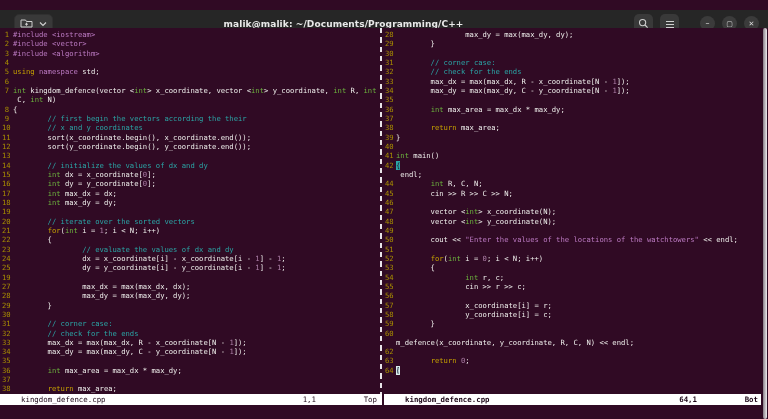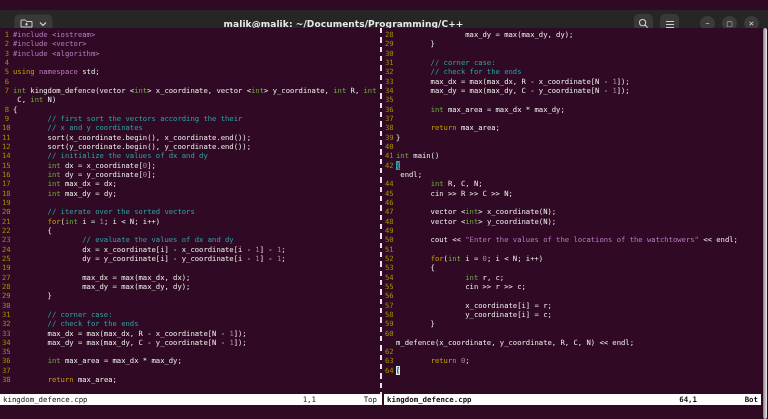--- a/index.html
+++ b/index.html
@@ -41,21 +41,21 @@
   .tok-k { color:#C4A000; }
   .tok-t { color:#6CB33E; }
   .tok-m { color:#AD7FA8; }
   .tok-mp  { background:#2BA6A6; color:#240820; }
   .tok-cur { box-shadow:inset 0 0 0 1px #D7ECEA; background:rgba(70,180,180,.38); color:#F2FFFF; }
 
   .vsep { position:absolute; left:380px; top:0; width:2px; height:375px;
     background:repeating-linear-gradient(to bottom,#E8E4E8 0px,#E8E4E8 5.5px,transparent 5.5px,transparent 9.33px); }
 
   .statusbar { position:absolute; top:366px; height:11px; background:#FFFFFF; color:#1C0516;
-    font-size:7.4px; line-height:11px; padding-left:3px; white-space:nowrap; overflow:hidden; }
+    font-size:7.4px; line-height:11px; padding-left:21px; white-space:nowrap; overflow:hidden; }
   .status-left  { left:0;   width:382px; }
   .status-right { left:384px; width:377px; font-weight:bold; }
   .ruler, .pos { position:absolute; top:0; }
   .status-left  .ruler { right:66px; } .status-left  .pos { right:5px; }
   .status-right .ruler { right:64px; } .status-right .pos { right:3px; }
 
   .cmdline { position:absolute; left:0; top:377px; width:768px; height:14px; background:#300A24; }
 
   .scrollbar { position:absolute; right:1px; top:0; width:4px; height:391px;
     background:linear-gradient(to right,#867C86,#EFECEF); border-radius:2px; }
@@ -113,24 +113,25 @@
     <div>
         <div class="row"><span class="ln">1</span><span class="code"><span class="tok-s">#include</span><span class="tok-w"> </span><span class="tok-s">&lt;iostream&gt;</span></span></div>
         <div class="row"><span class="ln">2</span><span class="code"><span class="tok-s">#include</span><span class="tok-w"> </span><span class="tok-s">&lt;vector&gt;</span></span></div>
         <div class="row"><span class="ln">3</span><span class="code"><span class="tok-s">#include</span><span class="tok-w"> </span><span class="tok-s">&lt;algorithm&gt;</span></span></div>
         <div class="row"><span class="ln">4</span><span class="code"></span></div>
         <div class="row"><span class="ln">5</span><span class="code"><span class="tok-k">using</span><span class="tok-w"> </span><span class="tok-s">namespace</span><span class="tok-w"> std;</span></span></div>
         <div class="row"><span class="ln">6</span><span class="code"></span></div>
         <div class="row"><span class="ln">7</span><span class="code"><span class="tok-t">int</span><span class="tok-w"> kingdom_defence(vector &lt;</span><span class="tok-t">int</span><span class="tok-w">&gt; x_coordinate, vector &lt;</span><span class="tok-t">int</span><span class="tok-w">&gt; y_coordinate, </span><span class="tok-t">int</span><span class="tok-w"> R, </span><span class="tok-t">int</span></span></div>
         <div class="row"><span class="ln"></span><span class="code"><span class="tok-w"> C, </span><span class="tok-t">int</span><span class="tok-w"> N)</span></span></div>
         <div class="row"><span class="ln">8</span><span class="code"><span class="tok-w">{</span></span></div>
-        <div class="row"><span class="ln">9</span><span class="code"><span class="tok-c">        // first sort the vectors according the their</span></span></div>
+        <div class="row"><span class="ln">9</span><span class="code"><span class="tok-c">        // first begin the vectors according the their</span></span></div>
         <div class="row"><span class="ln">10</span><span class="code"><span class="tok-c">        // x and y coordinates</span></span></div>
         <div class="row"><span class="ln">11</span><span class="code"><span class="tok-w">        sort(x_coordinate.begin(), x_coordinate.end());</span></span></div>
         <div class="row"><span class="ln">12</span><span class="code"><span class="tok-w">        sort(y_coordinate.begin(), y_coordinate.end());</span></span></div>
+        <div class="row"><span class="ln">13</span><span class="code"></span></div>
         <div class="row"><span class="ln">14</span><span class="code"><span class="tok-c">        // initialize the values of dx and dy</span></span></div>
         <div class="row"><span class="ln">15</span><span class="code"><span class="tok-w">        </span><span class="tok-t">int</span><span class="tok-w"> dx = x_coordinate[</span><span class="tok-m">0</span><span class="tok-w">];</span></span></div>
         <div class="row"><span class="ln">16</span><span class="code"><span class="tok-w">        </span><span class="tok-t">int</span><span class="tok-w"> dy = y_coordinate[</span><span class="tok-m">0</span><span class="tok-w">];</span></span></div>
         <div class="row"><span class="ln">17</span><span class="code"><span class="tok-w">        </span><span class="tok-t">int</span><span class="tok-w"> max_dx = dx;</span></span></div>
         <div class="row"><span class="ln">18</span><span class="code"><span class="tok-w">        </span><span class="tok-t">int</span><span class="tok-w"> max_dy = dy;</span></span></div>
         <div class="row"><span class="ln">19</span><span class="code"></span></div>
         <div class="row"><span class="ln">20</span><span class="code"><span class="tok-c">        // iterate over the sorted vectors</span></span></div>
         <div class="row"><span class="ln">21</span><span class="code"><span class="tok-w">        </span><span class="tok-k">for</span><span class="tok-w">(</span><span class="tok-t">int</span><span class="tok-w"> i = </span><span class="tok-m">1</span><span class="tok-w">; i &lt; N; i++)</span></span></div>
         <div class="row"><span class="ln">22</span><span class="code"><span class="tok-w">        {</span></span></div>
         <div class="row"><span class="ln">23</span><span class="code"><span class="tok-c">                // evaluate the values of dx and dy</span></span></div>

